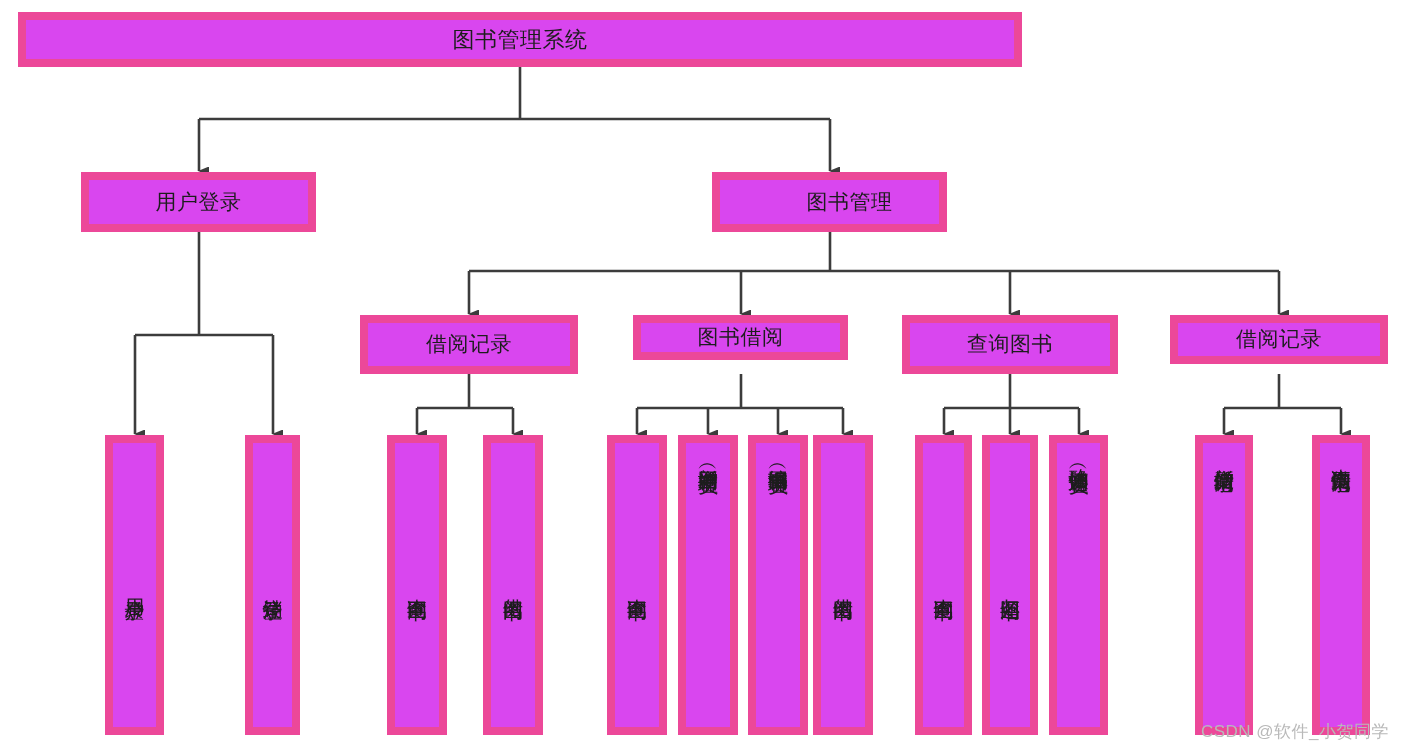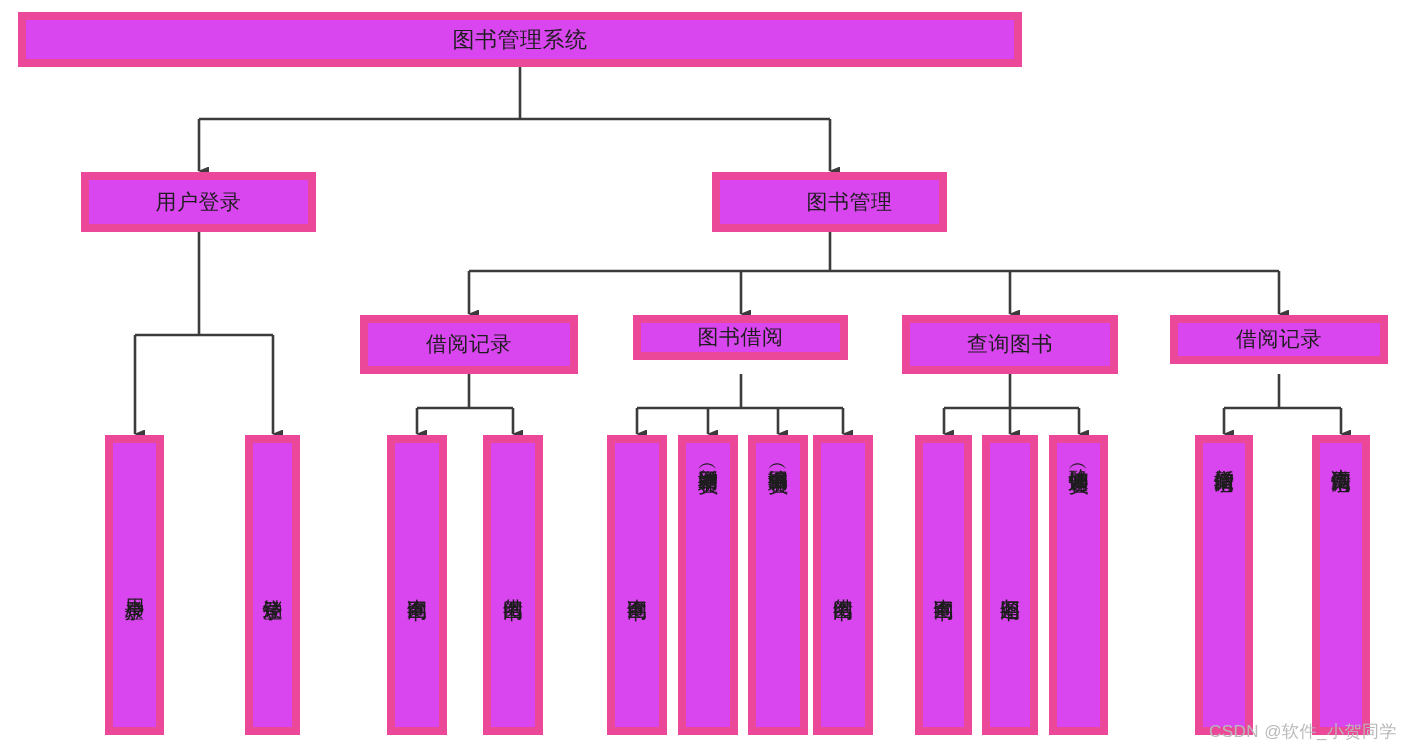--- a/index.html
+++ b/index.html
@@ -61,21 +61,21 @@
     line-height: 1.16;
     letter-spacing: 1px;
     text-align: left;
   }
   .node.v.mid {
     align-items: center;
     padding-top: 0;
   }
   #watermark {
     position: absolute;
-    right: 8px;
+    right: 16px;
     bottom: 4px;
     font-size: 17px;
     color: #b9b9b9;
     letter-spacing: 0.5px;
     user-select: none;
     white-space: pre;
   }
 </style>
 </head>
 <body>

